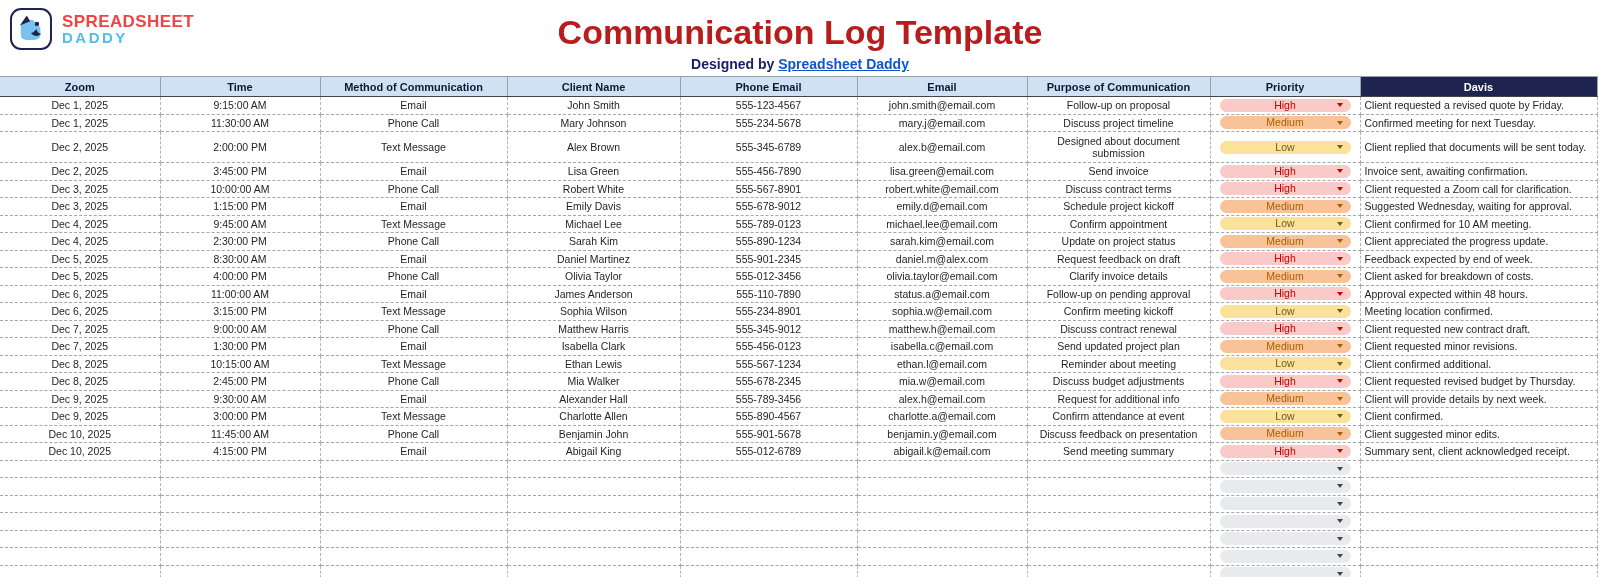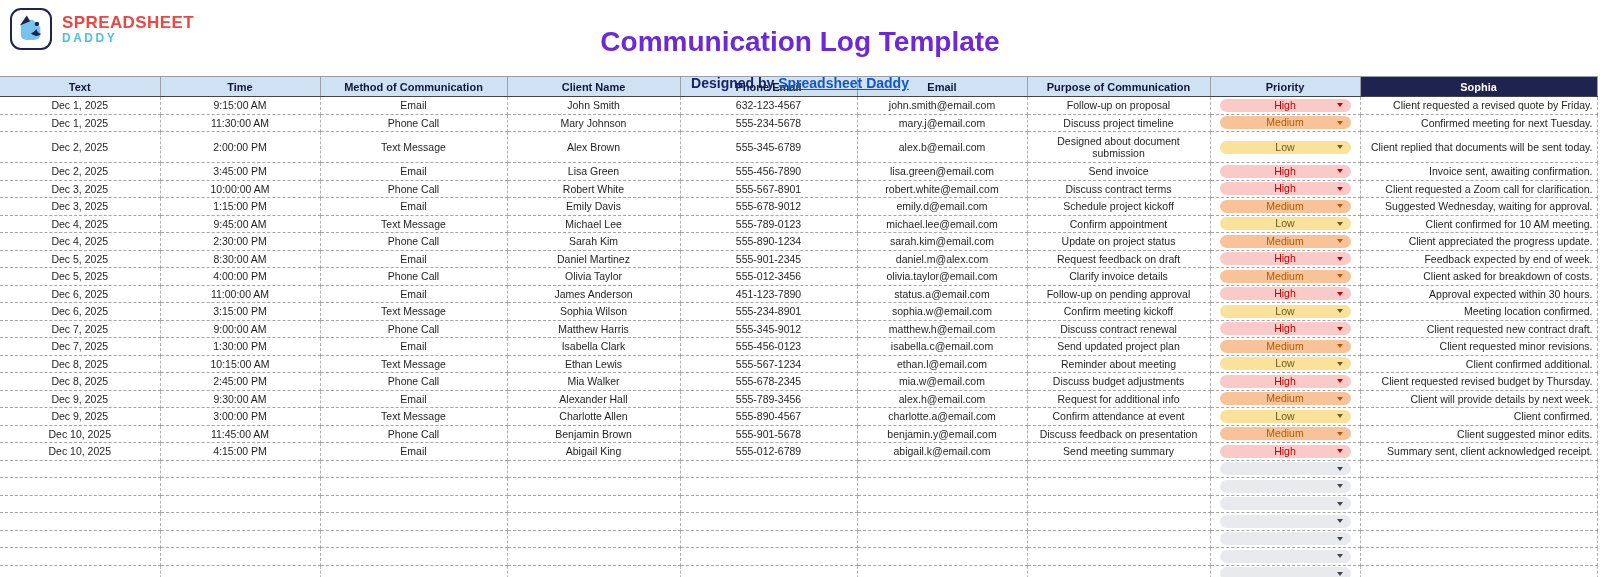--- a/index.html
+++ b/index.html
@@ -9,42 +9,42 @@
   }
   
   .topbar{position:relative;height:76px;width:100%;}
   .brand{position:absolute;left:10px;top:8px;display:flex;align-items:center;gap:10px;}
   .brand-badge{
     width:42px;height:42px;border:2.5px solid #1f2350;border-radius:11px;
     background:#fff;display:flex;align-items:center;justify-content:center;box-sizing:border-box;
   }
   .brand-text{display:flex;flex-direction:column;line-height:1.02;}
   .brand-line1{font-size:17px;font-weight:800;color:#ef4444;letter-spacing:.4px;}
-  .brand-line2{font-size:12px;font-weight:800;color:#52bde9;letter-spacing:2.5px;}
+  .brand-line2{font-size:15px;font-weight:800;color:#52bde9;letter-spacing:2.5px;}
   .title-wrap{text-align:center;padding-top:9px;}
-  .page-title{font-size:28px;font-weight:800;color:#6d28d9;margin:17px;line-height:1.15;}
+  .page-title{font-size:34px;font-weight:800;color:#b91c1c;margin:4px;line-height:1.15;}
   .page-subtitle{font-size:14px;font-weight:700;color:#1b2166;margin-top:1px;}
   .page-subtitle a{color:#1155cc;text-decoration:underline;font-weight:800;cursor:pointer;}
   
   table{border-collapse:collapse;table-layout:fixed;width:1597px;}
   th{
     height:19px;background:#cfe2f3;color:#101736;font-size:11px;font-weight:700;
     border-top:1px solid #9aa0a6;border-right:1px solid #9aa0a6;border-bottom:1px solid #444;
     padding:0 4px;text-align:center;overflow:hidden;white-space:nowrap;
   }
   th.th-notes{background:#1f2350;color:#ffffff;}
   tbody tr{height:17.5px;}
   tbody tr.wrap{height:31px;}
   td{
     font-size:10.5px;color:#1f1f1f;padding:0 4px;text-align:center;vertical-align:middle;
     border-right:1px dashed #b3b3b3;border-bottom:1px dashed #a6a6a6;
     overflow:hidden;white-space:nowrap;line-height:12.5px;
   }
   tr.wrap td{white-space:normal;}
-  td.td-notes{text-align:right;}
+  td.td-notes{text-align:left;}
   td.td-priority{padding:0;}
   
   .pill{
     position:relative;height:13px;margin:0 9px;border-radius:7px;
     display:flex;align-items:center;justify-content:center;cursor:pointer;
   }
   .pill-label{font-size:10.5px;font-weight:400;line-height:13px;}
   .arrow{
     position:absolute;right:8px;top:50%;margin-top:-2px;width:0;height:0;
     border-left:3.5px solid transparent;border-right:3.5px solid transparent;border-top:4.5px solid #40454a;
@@ -81,38 +81,38 @@
       <col style="width: 187px;">
       <col style="width: 173px;">
       <col style="width: 177px;">
       <col style="width: 170px;">
       <col style="width: 183px;">
       <col style="width: 150px;">
       <col style="width: 237px;">
     </colgroup>
   <thead>
       <tr>
-        <th>Text</th>
+        <th>Zoom</th>
         <th>Time</th>
         <th>Method of Communication</th>
         <th>Client Name</th>
         <th>Phone Email</th>
         <th>Email</th>
         <th>Purpose of Communication</th>
         <th>Priority</th>
-        <th class="th-notes">Sophia</th>
+        <th class="th-notes">Davis</th>
       </tr>
     </thead>
   <tbody>
       <tr>
         <td>Dec 1, 2025</td>
         <td>9:15:00 AM</td>
         <td>Email</td>
         <td>John Smith</td>
-        <td>632-123-4567</td>
+        <td>555-123-4567</td>
         <td>john.smith@email.com</td>
         <td>Follow-up on proposal</td>
         <td class="td-priority">
           <div class="pill" style="background: rgb(249, 202, 199);">
             <span class="pill-label" style="color: rgb(199, 0, 0);">High</span>
             <span class="arrow" style="border-top-color: rgb(199, 0, 0);"></span>
           </div>
         </td>
         <td class="td-notes">Client requested a revised quote by Friday.</td>
       </tr>
@@ -258,30 +258,30 @@
             <span class="arrow" style="border-top-color: rgb(173, 95, 0);"></span>
           </div>
         </td>
         <td class="td-notes">Client asked for breakdown of costs.</td>
       </tr>
       <tr>
         <td>Dec 6, 2025</td>
         <td>11:00:00 AM</td>
         <td>Email</td>
         <td>James Anderson</td>
-        <td>451-123-7890</td>
+        <td>555-110-7890</td>
         <td>status.a@email.com</td>
         <td>Follow-up on pending approval</td>
         <td class="td-priority">
           <div class="pill" style="background: rgb(249, 202, 199);">
             <span class="pill-label" style="color: rgb(199, 0, 0);">High</span>
             <span class="arrow" style="border-top-color: rgb(199, 0, 0);"></span>
           </div>
         </td>
-        <td class="td-notes">Approval expected within 30 hours.</td>
+        <td class="td-notes">Approval expected within 48 hours.</td>
       </tr>
       <tr>
         <td>Dec 6, 2025</td>
         <td>3:15:00 PM</td>
         <td>Text Message</td>
         <td>Sophia Wilson</td>
         <td>555-234-8901</td>
         <td>sophia.w@email.com</td>
         <td>Confirm meeting kickoff</td>
         <td class="td-priority">
@@ -385,21 +385,21 @@
             <span class="pill-label" style="color: rgb(109, 92, 32);">Low</span>
             <span class="arrow" style="border-top-color: rgb(109, 92, 32);"></span>
           </div>
         </td>
         <td class="td-notes">Client confirmed.</td>
       </tr>
       <tr>
         <td>Dec 10, 2025</td>
         <td>11:45:00 AM</td>
         <td>Phone Call</td>
-        <td>Benjamin Brown</td>
+        <td>Benjamin John</td>
         <td>555-901-5678</td>
         <td>benjamin.y@email.com</td>
         <td>Discuss feedback on presentation</td>
         <td class="td-priority">
           <div class="pill" style="background: rgb(248, 195, 152);">
             <span class="pill-label" style="color: rgb(173, 95, 0);">Medium</span>
             <span class="arrow" style="border-top-color: rgb(173, 95, 0);"></span>
           </div>
         </td>
         <td class="td-notes">Client suggested minor edits.</td>

